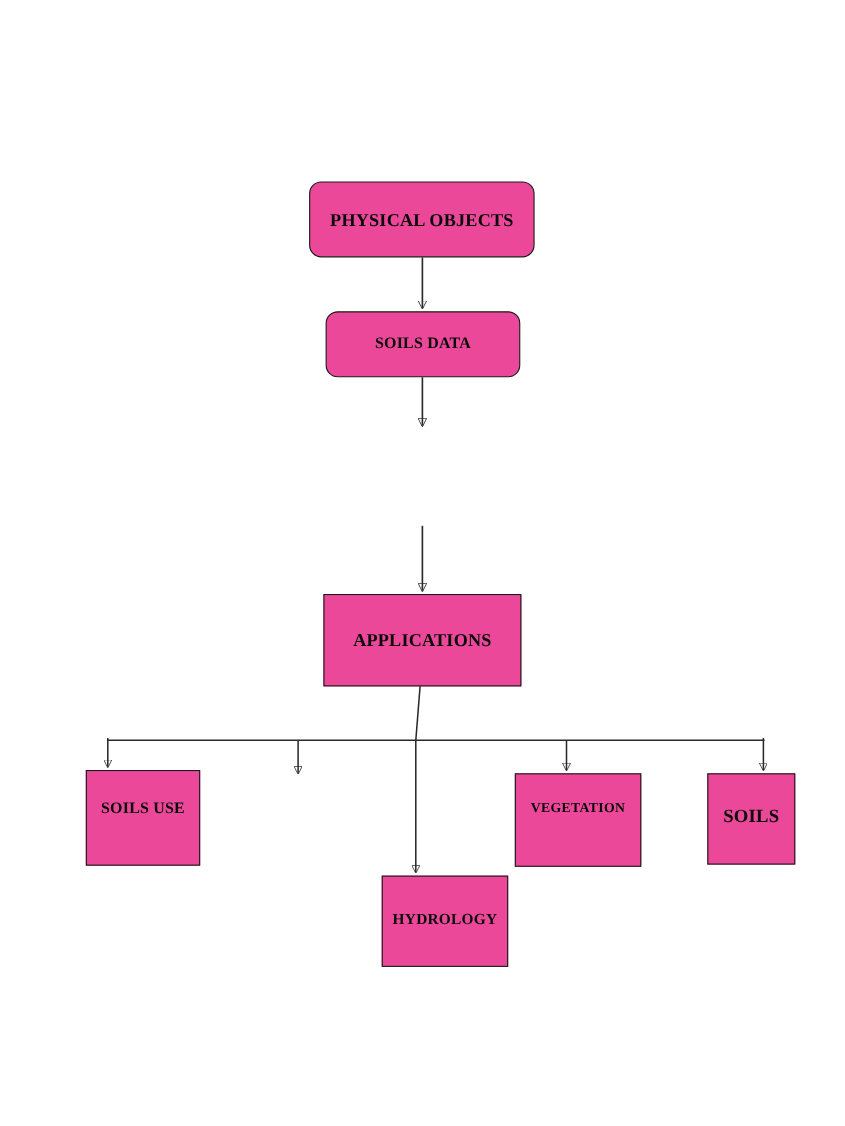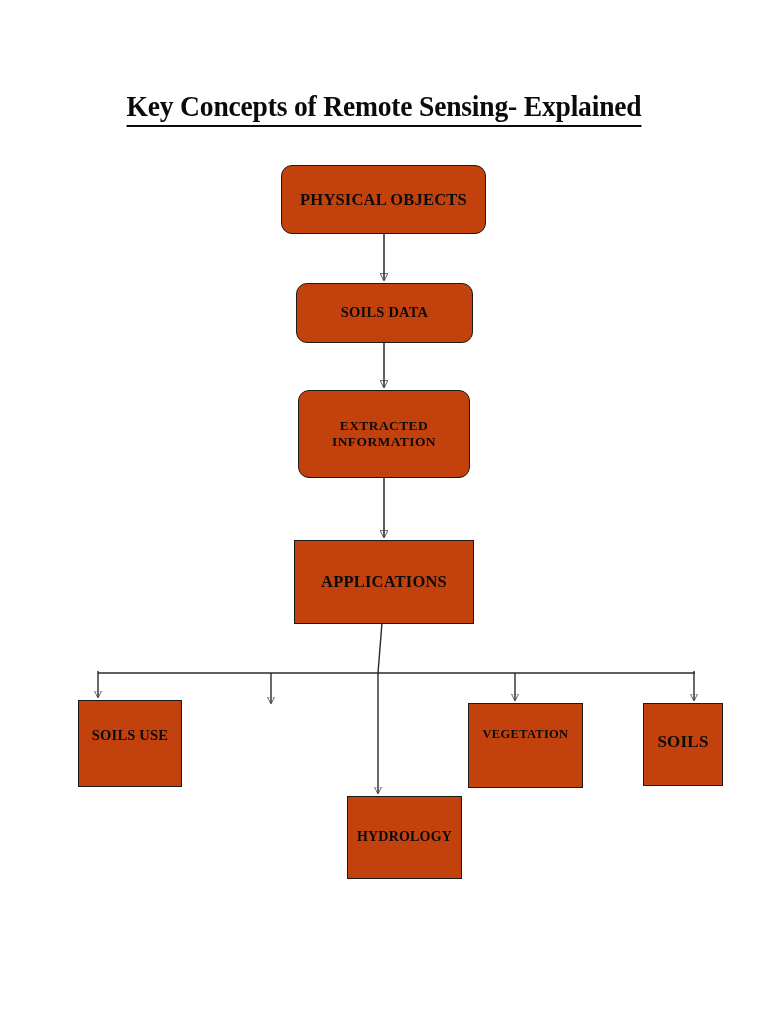--- a/index.html
+++ b/index.html
@@ -43,21 +43,21 @@
     padding-bottom: 2px;
     display: inline-block;
     transform: scaleX(0.95);
     transform-origin: center;
   }
 
   
   .node {
     position: absolute;
     box-sizing: border-box;
-    background: #c2410c;
+    background: #ec4899;
     border: 1.6px solid #1a1a1a;
     display: flex;
     justify-content: center;
     font-family: "Liberation Serif", "DejaVu Serif", serif;
     font-weight: bold;
     color: #0b0b0b;
     text-align: center;
     line-height: 1.18;
   }
   .node.rounded {
@@ -132,23 +132,20 @@
   #connectors line, #connectors path, #connectors polyline {
     stroke: #2a2a2a;
     fill: none;
   }
 </style>
 </head>
 <body>
 
 <div id="canvas">
 
-  <div class="doc-title">
-    <span class="ul">Key Concepts of Remote Sensing- Explained</span>
-  </div>
 
   <svg id="connectors" viewBox="0 0 768 1024" width="768" height="1024" xmlns="http://www.w3.org/2000/svg">
     <defs>
       <marker id="arrow" viewBox="0 0 10 10" refX="8.6" refY="5" markerWidth="5.2" markerHeight="5.2" orient="auto-start-reverse">
         <path d="M 0 0 L 10 5 L 0 10 z" fill="#1a1a1a" stroke="none"></path>
       </marker>
     </defs>
 
     <line x1="384" y1="234" x2="384" y2="280" stroke-width="1.5" marker-end="url(#arrow)"></line>
 
@@ -168,24 +165,20 @@
   </svg>
 
   <div class="node rounded mid-align" id="node-physical-objects">
     <span class="label">PHYSICAL OBJECTS</span>
   </div>
 
   <div class="node rounded mid-align" id="node-sensor-data">
     <span class="label">SOILS DATA</span>
   </div>
 
-  <div class="node rounded mid-align" id="node-extracted-information">
-    <span class="label">EXTRACTED
-INFORMATION</span>
-  </div>
 
   <div class="node mid-align" id="node-applications">
     <span class="label">APPLICATIONS</span>
   </div>
 
   <div class="node top-align" id="node-land-use">
     <span class="label">SOILS USE</span>
   </div>
 
 

